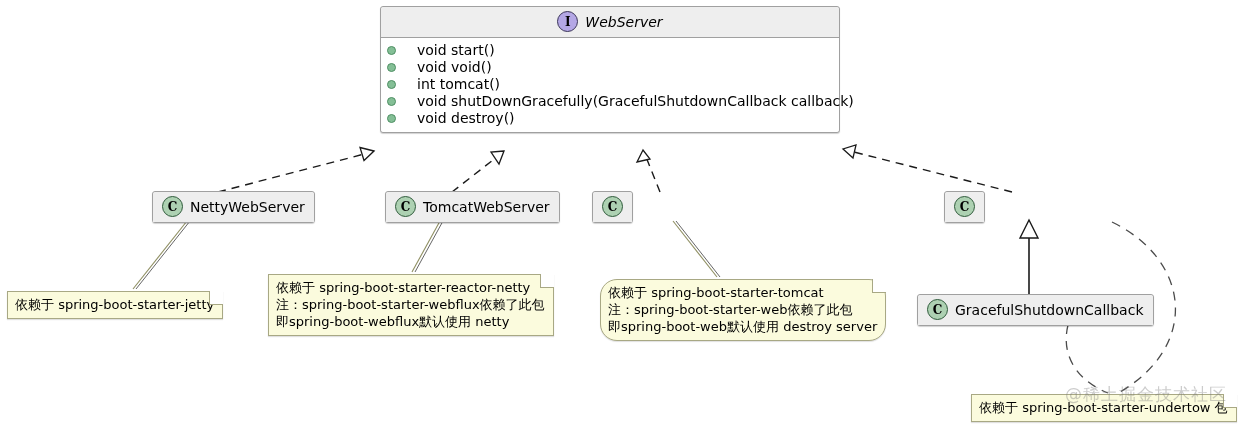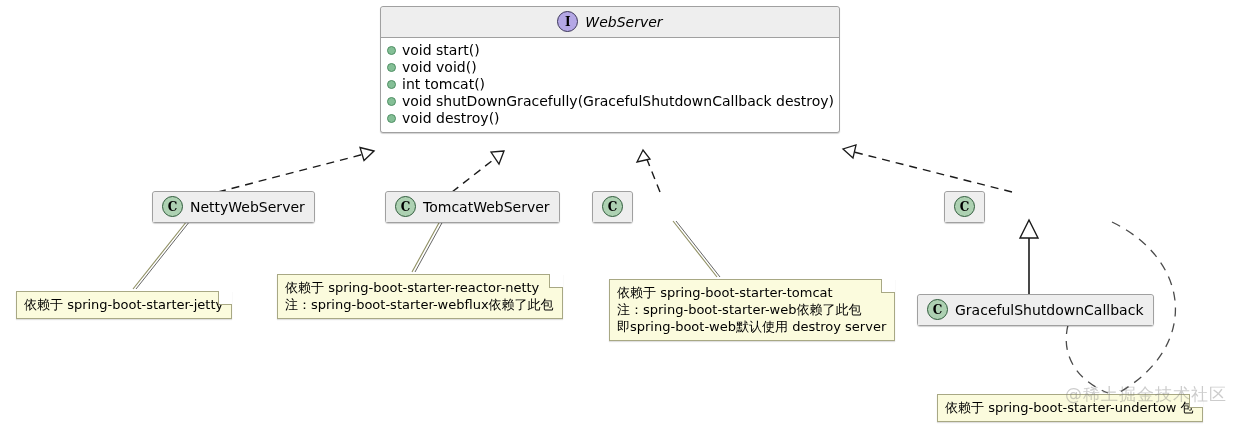--- a/index.html
+++ b/index.html
@@ -84,21 +84,21 @@
 
   
   .uml-members {
     padding: 4px 6px 5px 6px;
     background: #ffffff;
     border-radius: 0 0 3px 3px;
   }
   .member-row {
     display: flex;
     align-items: center;
-    gap: 6px;
+    gap: 21px;
     font-size: 14px;
     line-height: 17px;
     color: #000000;
     white-space: nowrap;
   }
   .vis-dot {
     width: 7px;
     height: 7px;
     border-radius: 50%;
     background: #84bf96;
@@ -111,21 +111,20 @@
     position: absolute;
     box-sizing: border-box;
     background: #fbfbdd;
     border: 1px solid #a8a884;
     padding: 4px 8px 5px 7px;
     font-size: 13px;
     line-height: 17px;
     color: #000000;
     white-space: nowrap;
     box-shadow: 0 1px 1px rgba(0,0,0,0.12);
-    margin-left: 9px;
   }
   .note .fold {
     position: absolute;
     top: -1px;
     right: -1px;
     width: 13px;
     height: 13px;
     background: #ffffff;
     border-left: 1px solid #a8a884;
     border-bottom: 1px solid #a8a884;
@@ -208,21 +207,21 @@
       <div class="member-row">
         <span class="vis-dot"></span>
         <span>void void()</span>
       </div>
       <div class="member-row">
         <span class="vis-dot"></span>
         <span>int tomcat()</span>
       </div>
       <div class="member-row">
         <span class="vis-dot"></span>
-        <span>void shutDownGracefully(GracefulShutdownCallback destroy)</span>
+        <span>void shutDownGracefully(GracefulShutdownCallback callback)</span>
       </div>
       <div class="member-row">
         <span class="vis-dot"></span>
         <span>void destroy()</span>
       </div>
     </div>
   </div>
 
   <div class="uml-box" style="left:152px; top:191px;">
     <div class="uml-header">
@@ -259,29 +258,30 @@
 
   <div class="note" style="left:7px; top:291px;">
     <span class="fold"></span>
     <span class="note-line">依赖于 spring-boot-starter-jetty</span>
   </div>
 
   <div class="note" style="left:268px; top:274px;">
     <span class="fold"></span>
     <span class="note-line">依赖于 spring-boot-starter-reactor-netty</span>
     <span class="note-line">注：spring-boot-starter-webflux依赖了此包</span>
-  </div>
-
-  <div class="note" style="left:600px; top:279px;">
+    <span class="note-line">即spring-boot-webflux默认使用 netty</span>
+  </div>
+
+  <div class="note" style="left:600px; top:279px;border-radius:17px;">
     <span class="fold"></span>
     <span class="note-line">依赖于 spring-boot-starter-tomcat</span>
     <span class="note-line">注：spring-boot-starter-web依赖了此包</span>
     <span class="note-line">即spring-boot-web默认使用 destroy server</span>
   </div>
 
-  <div class="note" style="left:928px; top:394px;">
+  <div class="note" style="left:971px; top:394px;">
     <span class="fold"></span>
     <span class="note-line">依赖于 spring-boot-starter-undertow 包</span>
   </div>
 
   <div class="watermark" style="left:1065px; top:383px;">@稀土掘金技术社区</div>
 
 </div>
 
 </body></html>

